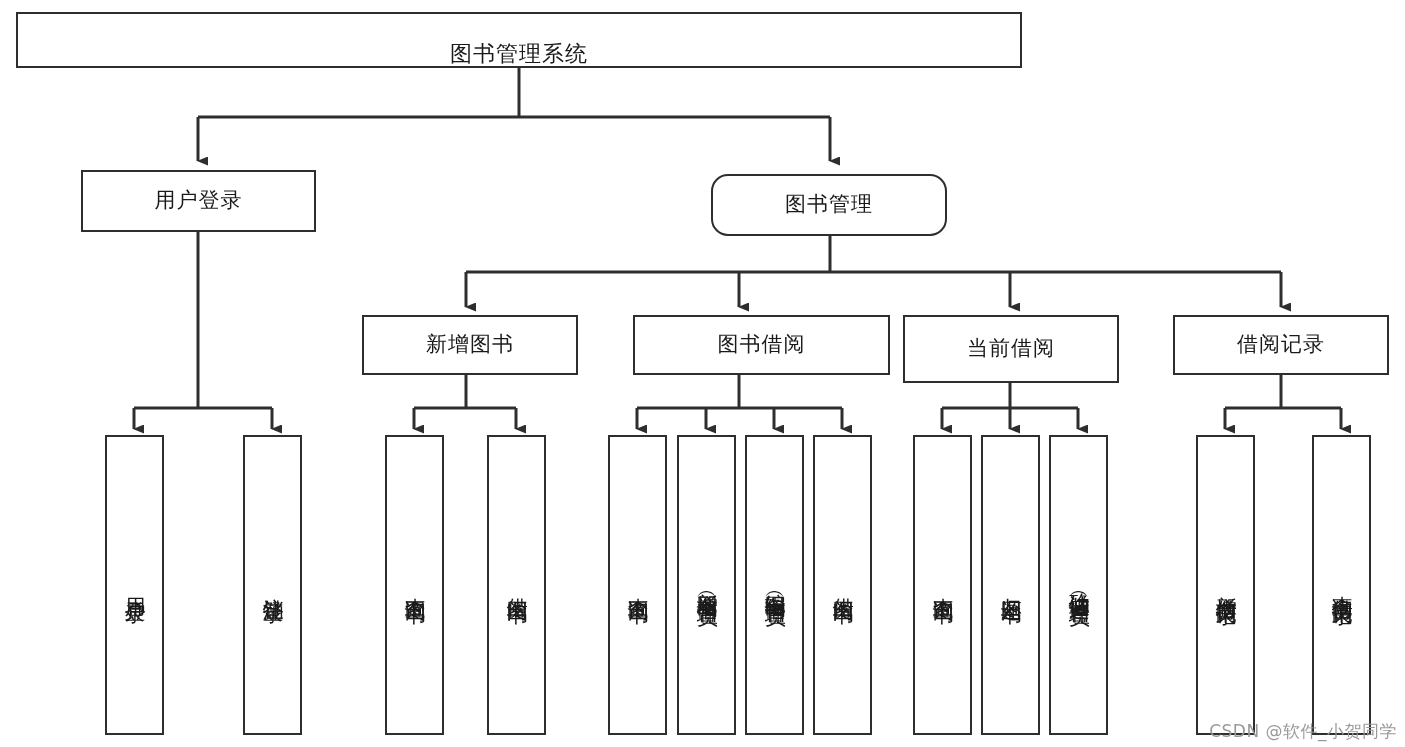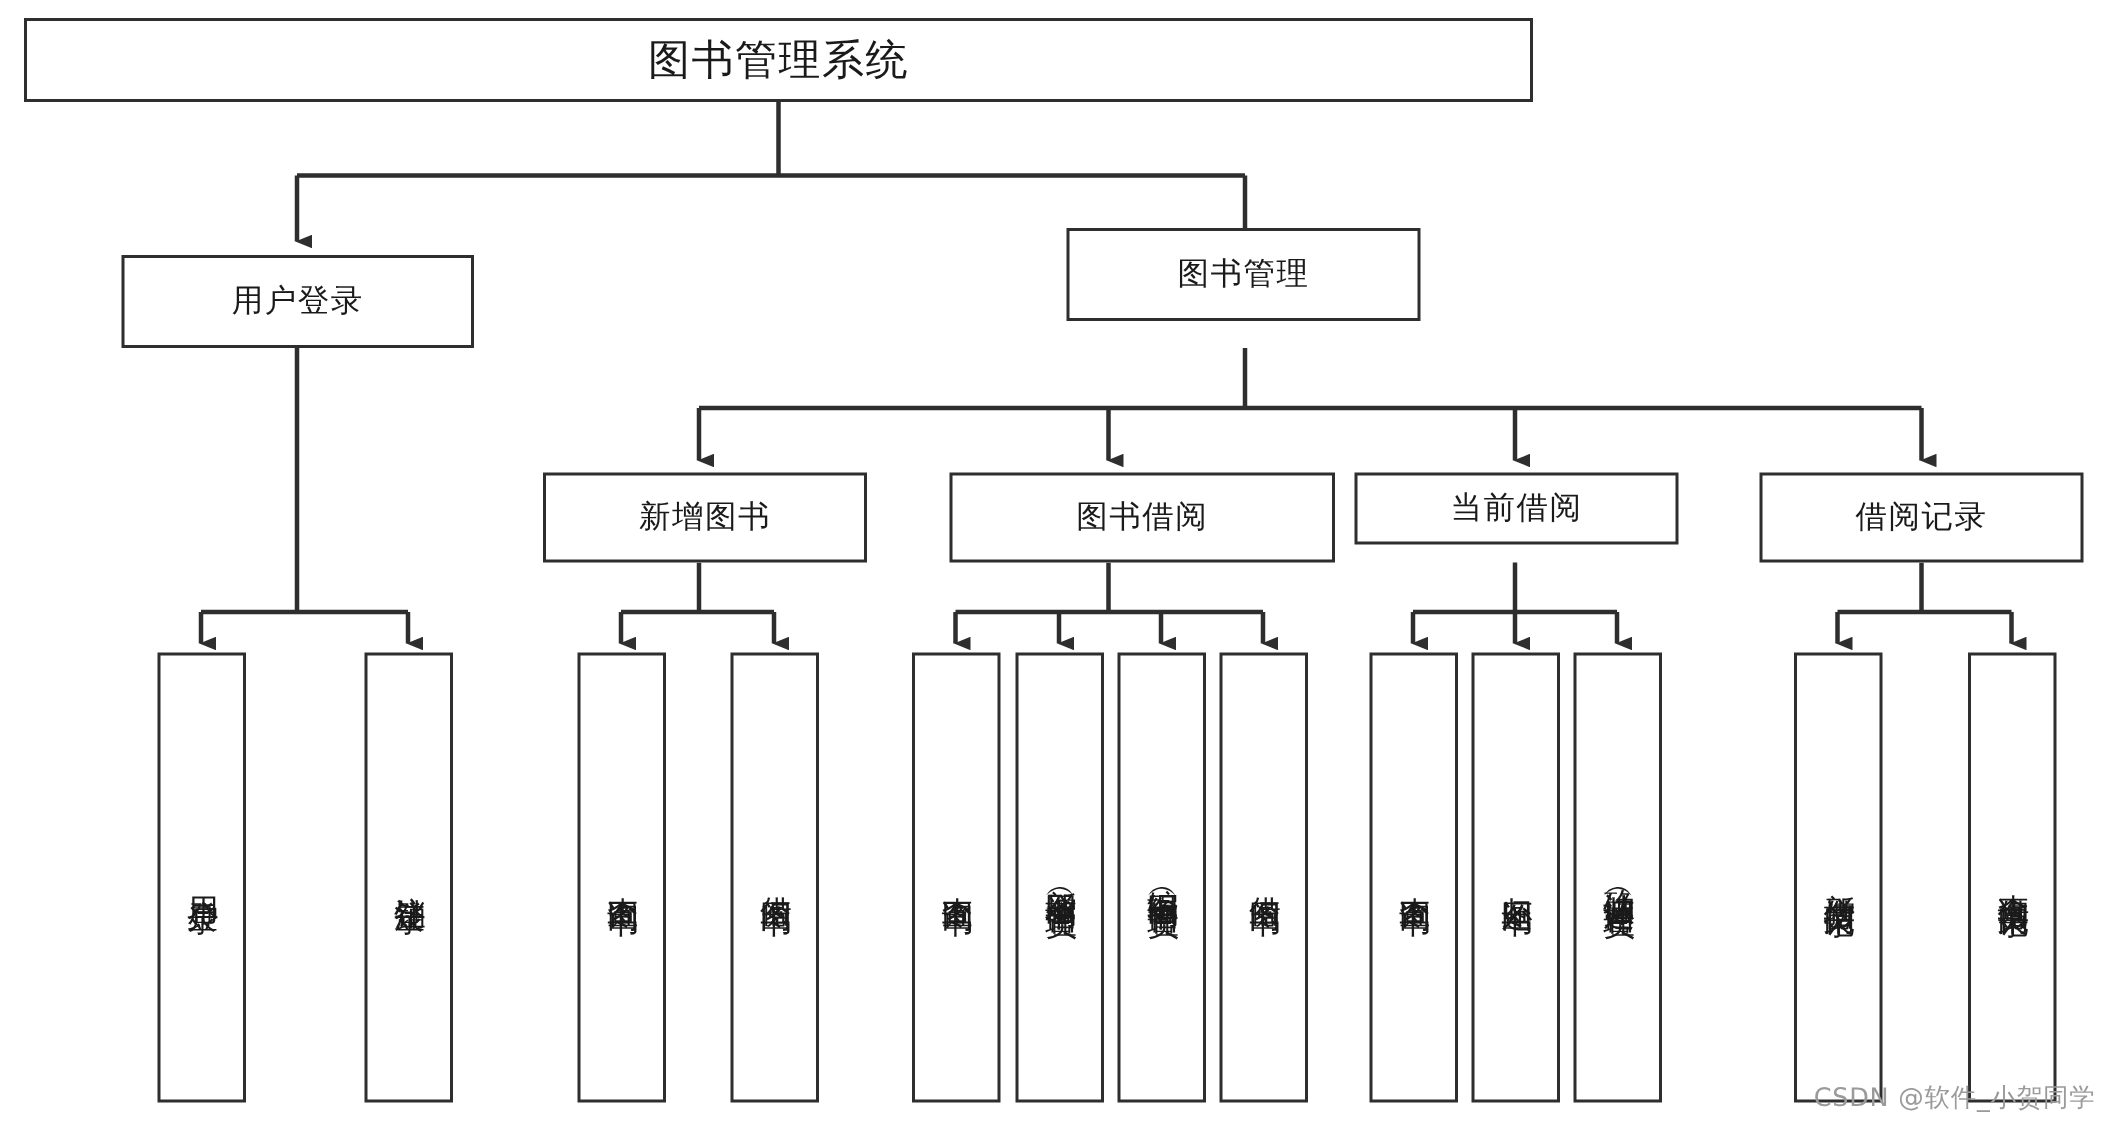--- a/index.html
+++ b/index.html
@@ -36,21 +36,22 @@
     justify-content: center;
     color: #1a1a1a;
   }
   
   .node.h {
     font-size: 21px;
     letter-spacing: 1px;
     line-height: 1.1;
   }
   .node.root {
-    font-size: 28px;
+    font-size: 22px;
+    align-items: flex-end;
   }
   
   .node.v {
     align-items: center;
     justify-content: center;
     padding: 6px 0;
   }
   .node.v .vtext {
     writing-mode: vertical-rl;
     text-orientation: upright;
@@ -127,31 +128,31 @@
     </g>
   </svg>
 
   <div class="node h root" style="left:16px; top:12px; width:1006px; height:56px;">
     <span>图书管理系统</span>
   </div>
 
   <div class="node h" style="left:81px; top:170px; width:235px; height:62px;">
     <span>用户登录</span>
   </div>
-  <div class="node h" style="left:711px; top:152px; width:236px; height:62px;">
+  <div class="node h" style="left:711px; top:174px; width:236px; height:62px;border-radius:17px;">
     <span>图书管理</span>
   </div>
 
   <div class="node h" style="left:362px; top:315px; width:216px; height:60px;">
     <span>新增图书</span>
   </div>
   <div class="node h" style="left:633px; top:315px; width:257px; height:60px;">
     <span>图书借阅</span>
   </div>
-  <div class="node h" style="left:903px; top:315px; width:216px; height:48px;">
+  <div class="node h" style="left:903px; top:315px; width:216px; height:68px;">
     <span>当前借阅</span>
   </div>
   <div class="node h" style="left:1173px; top:315px; width:216px; height:60px;">
     <span>借阅记录</span>
   </div>
 
   <div class="node v" style="left:105px; top:435px; width:59px; height:300px;">
     <span class="vtext">用户登录</span>
   </div>
   <div class="node v" style="left:243px; top:435px; width:59px; height:300px;">

